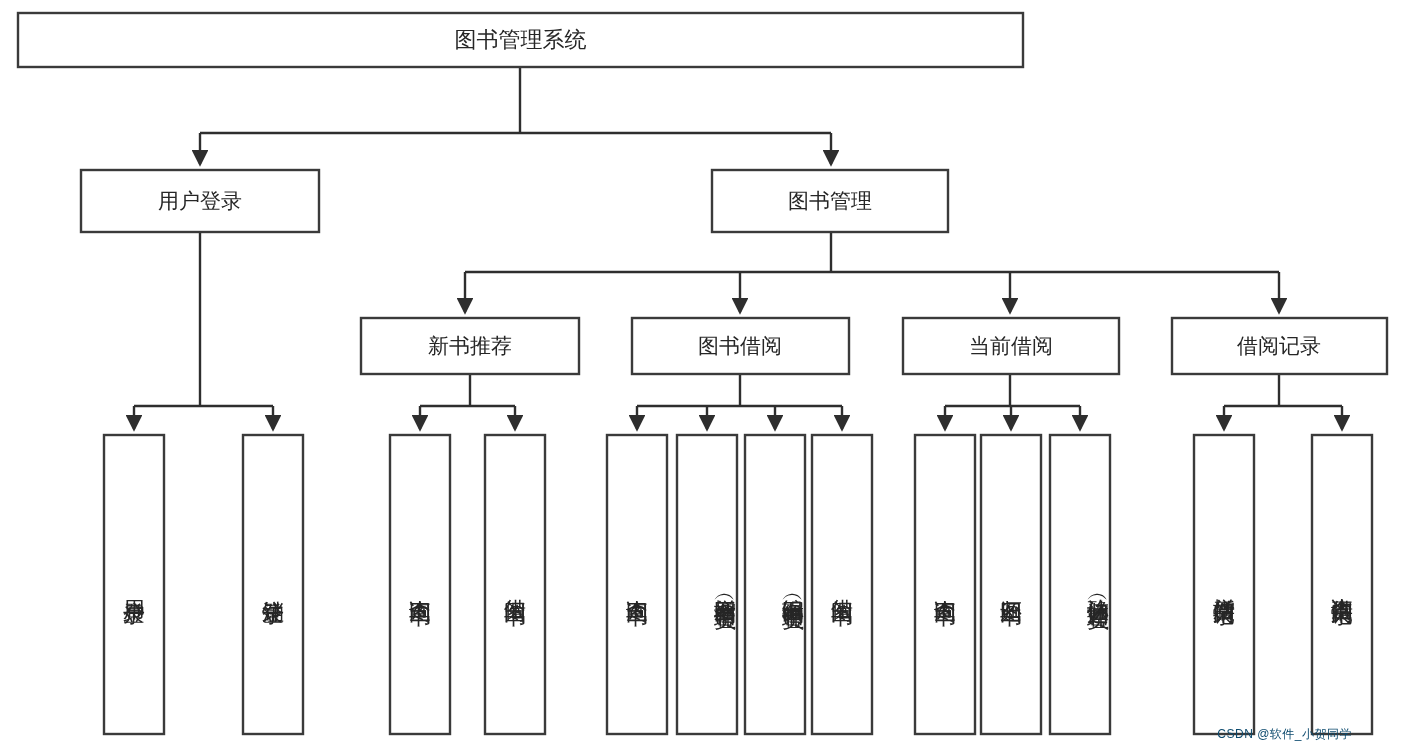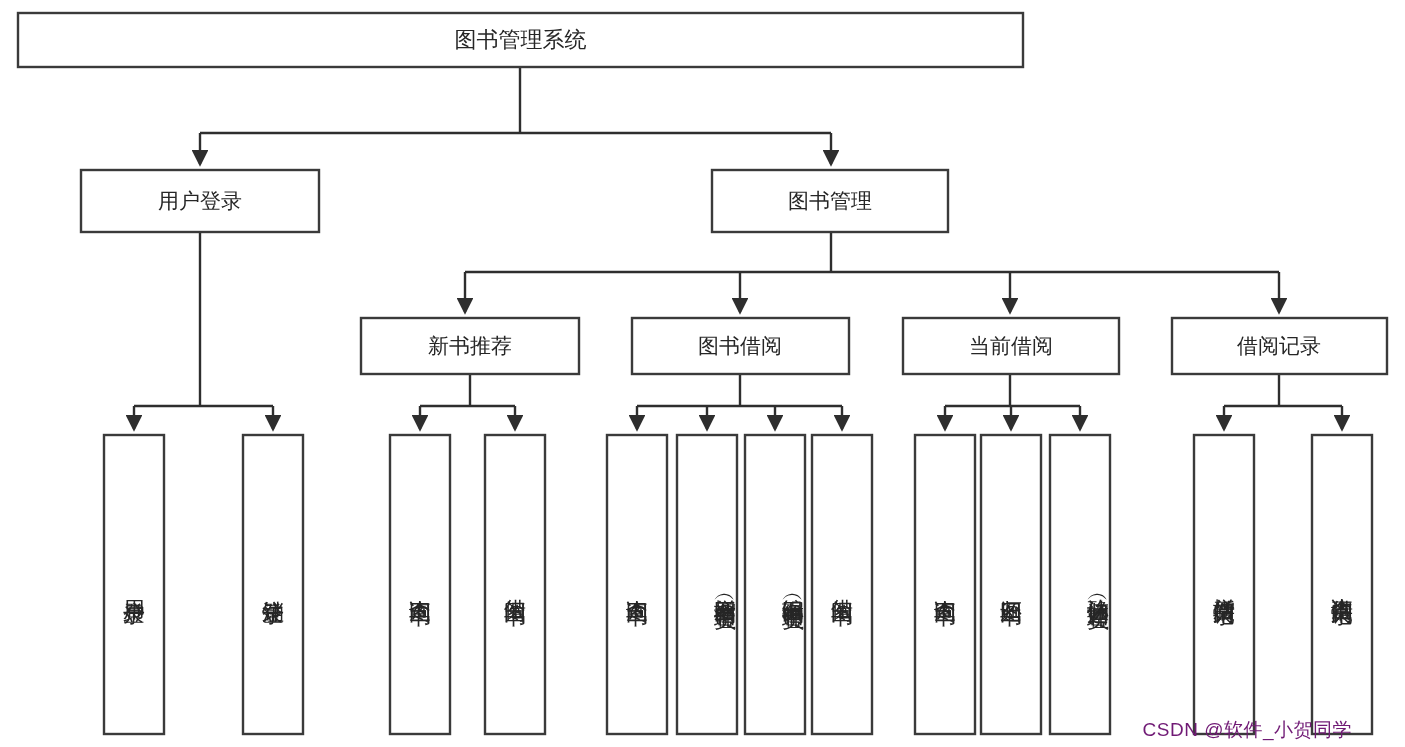--- a/index.html
+++ b/index.html
@@ -58,22 +58,22 @@
     color: #262626;
     letter-spacing: 1.5px;
     white-space: nowrap;
     pointer-events: none;
   }
   .watermark {
     position: absolute;
     right: 8px;
     bottom: 4px;
     font-family: "Liberation Sans", "DejaVu Sans", sans-serif;
-    font-size: 19px;
-    color: #701a75;
+    font-size: 12px;
+    color: #0c4a6e;
     letter-spacing: 0.5px;
     white-space: nowrap;
   }
 </style>
 </head>
 <body>
 
 <div id="diagram-root">
 
   <svg class="flow" viewBox="0 0 1405 747">

